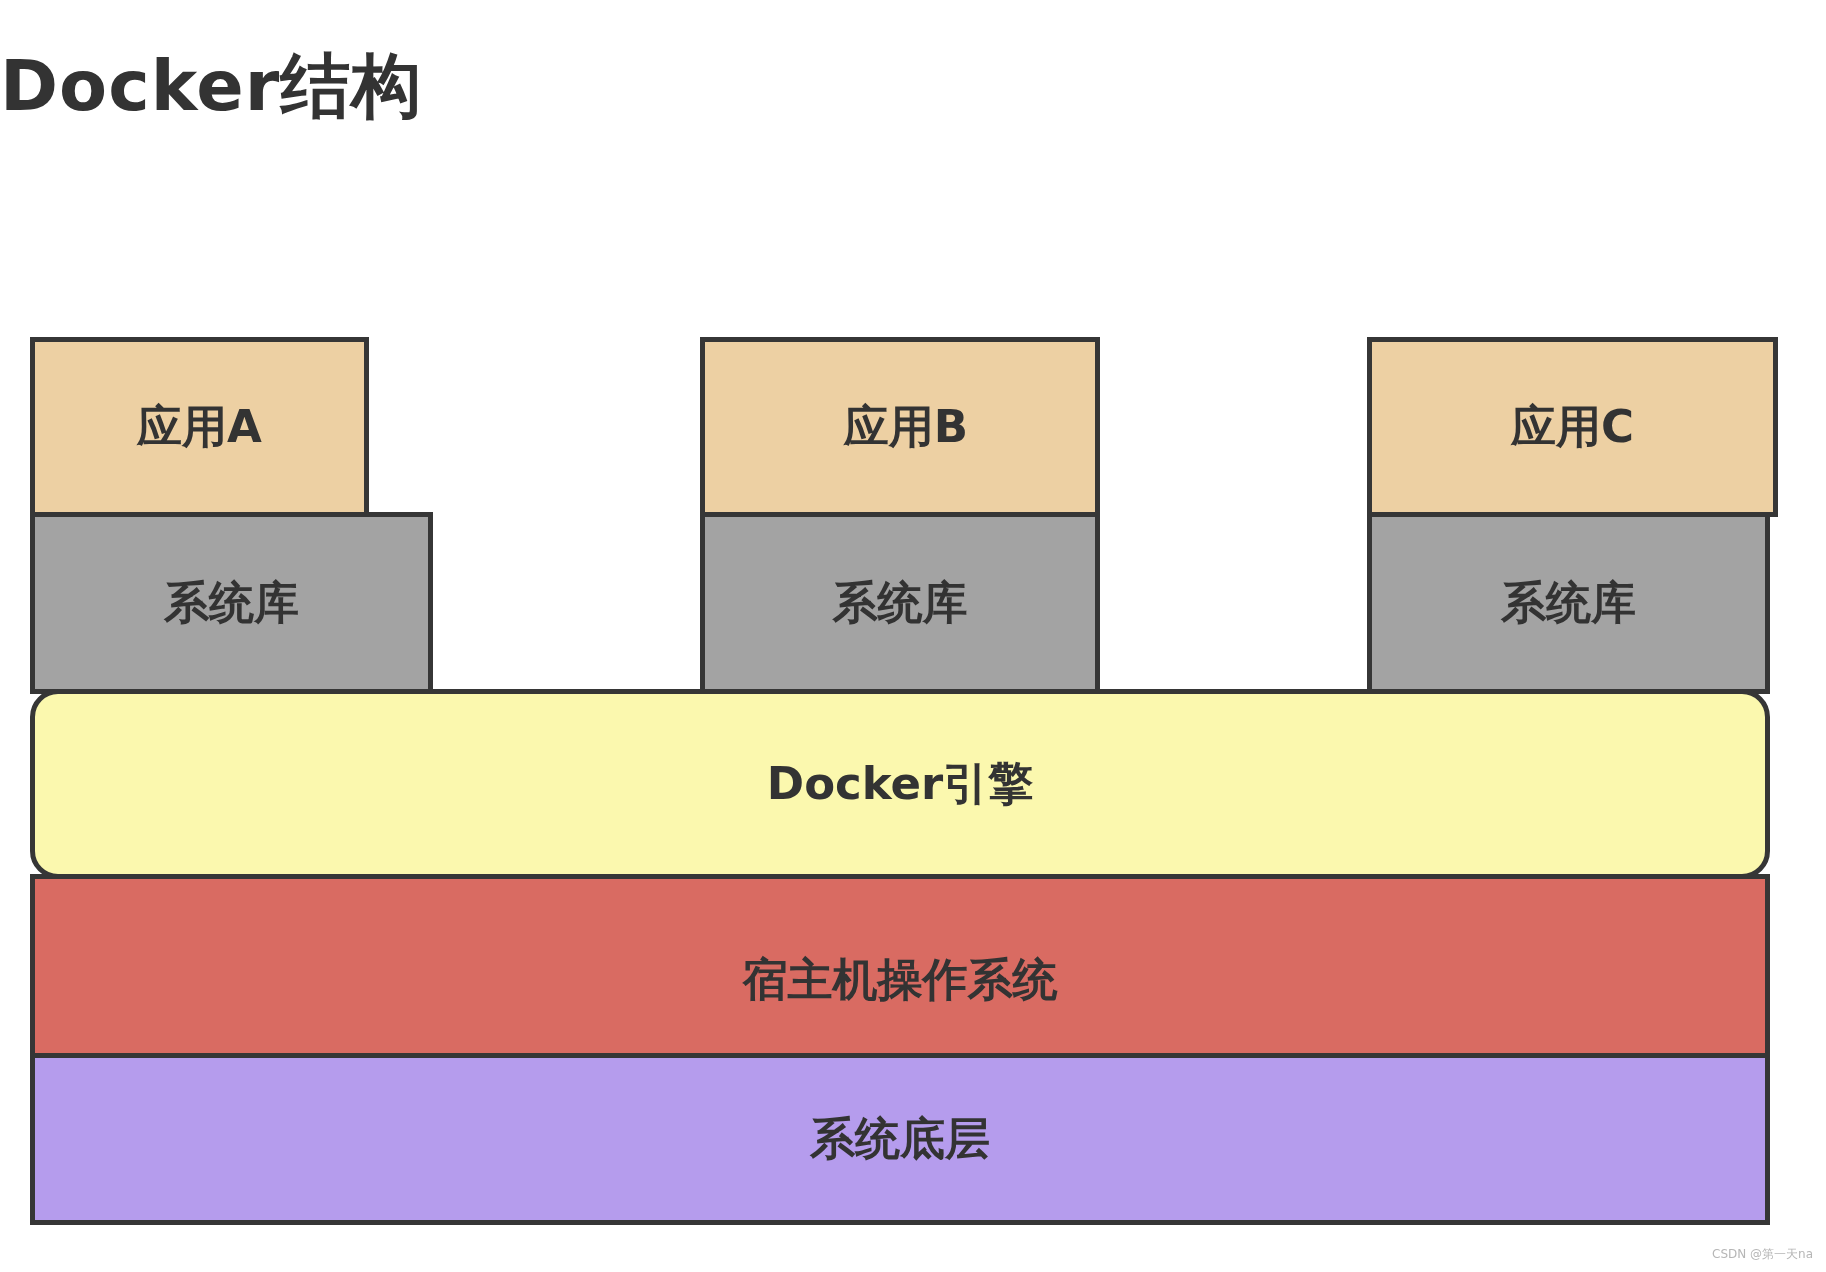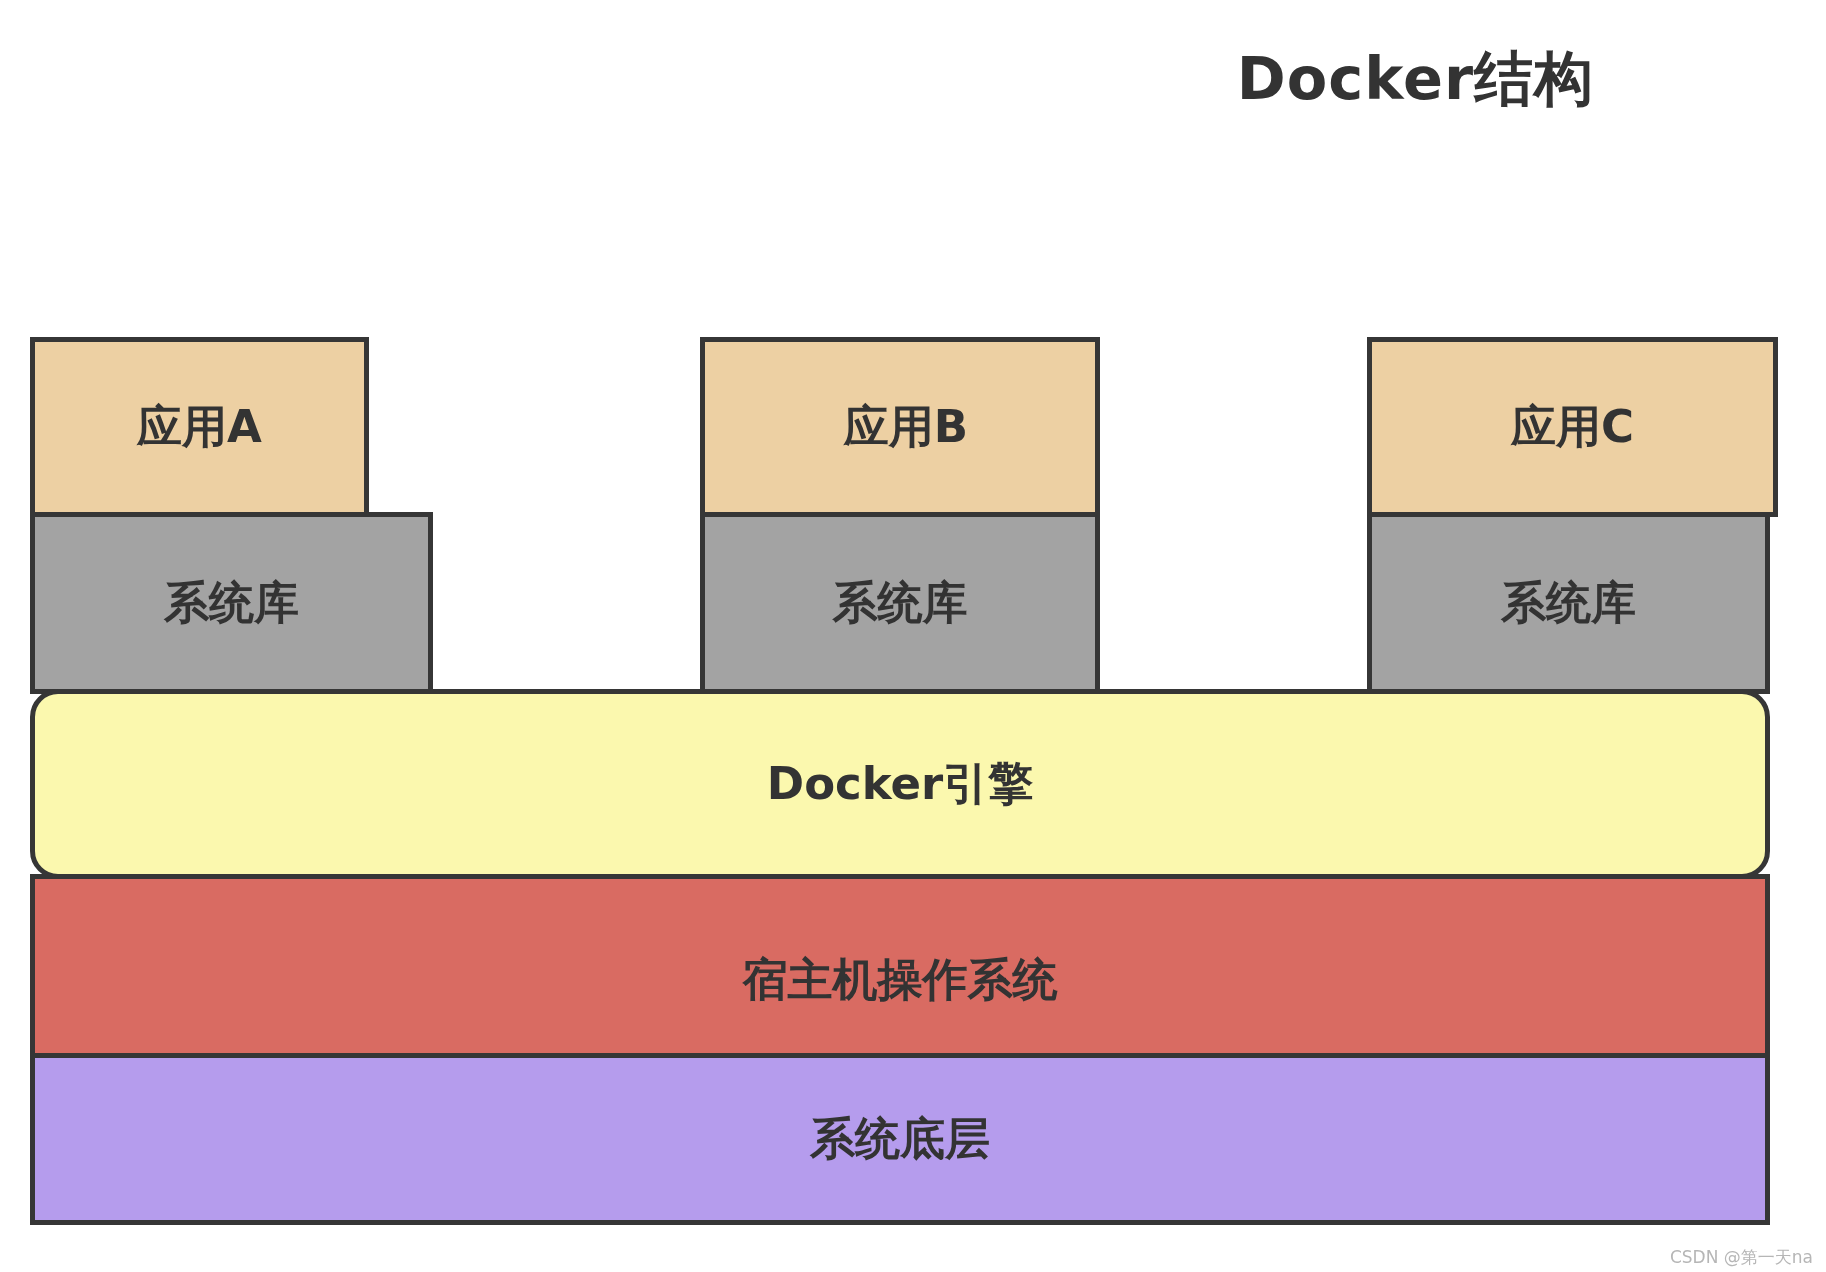--- a/index.html
+++ b/index.html
@@ -13,22 +13,22 @@
     width: 1826px;
     height: 1272px;
     background: #ffffff;
     overflow: hidden;
   }
   .diagram-title {
     position: absolute;
     top: 40px;
     left: 0;
     width: 1594px; 
-    text-align: right;
-    font-size: 59px;
+    text-align: left;
+    font-size: 70px;
     font-weight: 700;
     color: #333333;
     letter-spacing: 1px;
   }
   .box {
     position: absolute;
     box-sizing: border-box;
     border: 5px solid #363636;
     display: flex;
     align-items: center;
@@ -58,21 +58,21 @@
   .layer-engine { left: 30px; top: 689px;  width: 1740px; height: 190px; }
   .layer-host   { left: 30px; top: 874px;  width: 1740px; height: 212px; }
   .layer-base   { left: 30px; top: 1053px; width: 1740px; height: 172px; }
 
   .watermark {
     position: absolute;
     top: 1246px;
     left: 0;
     width: 1813px;
     text-align: right;
-    font-size: 17px;
+    font-size: 12px;
     font-weight: 400;
     color: #b6b6b6;
   }
 </style>
 </head>
 <body>
 
 <div id="canvas">
 
   <div class="diagram-title">Docker结构</div>

